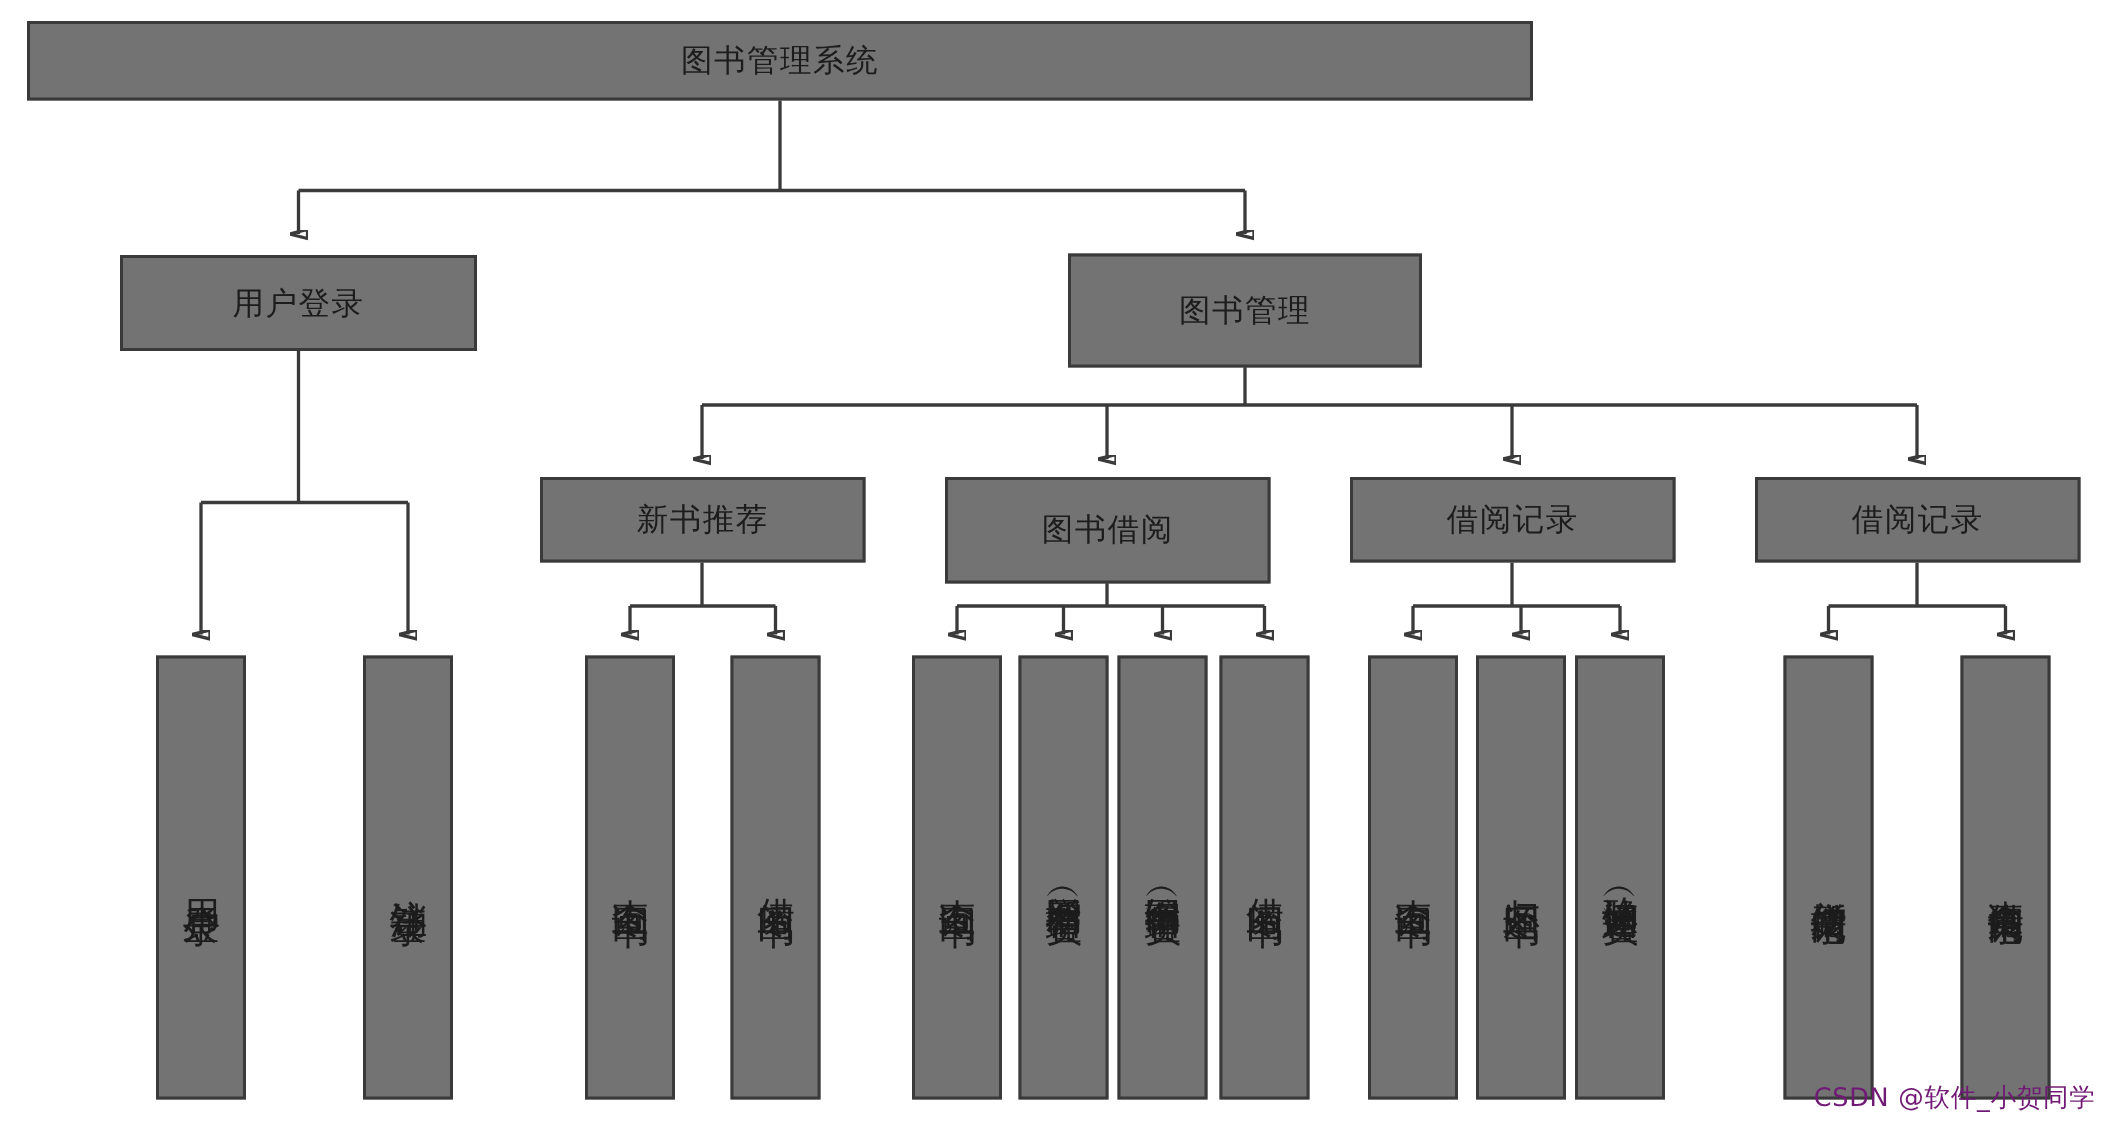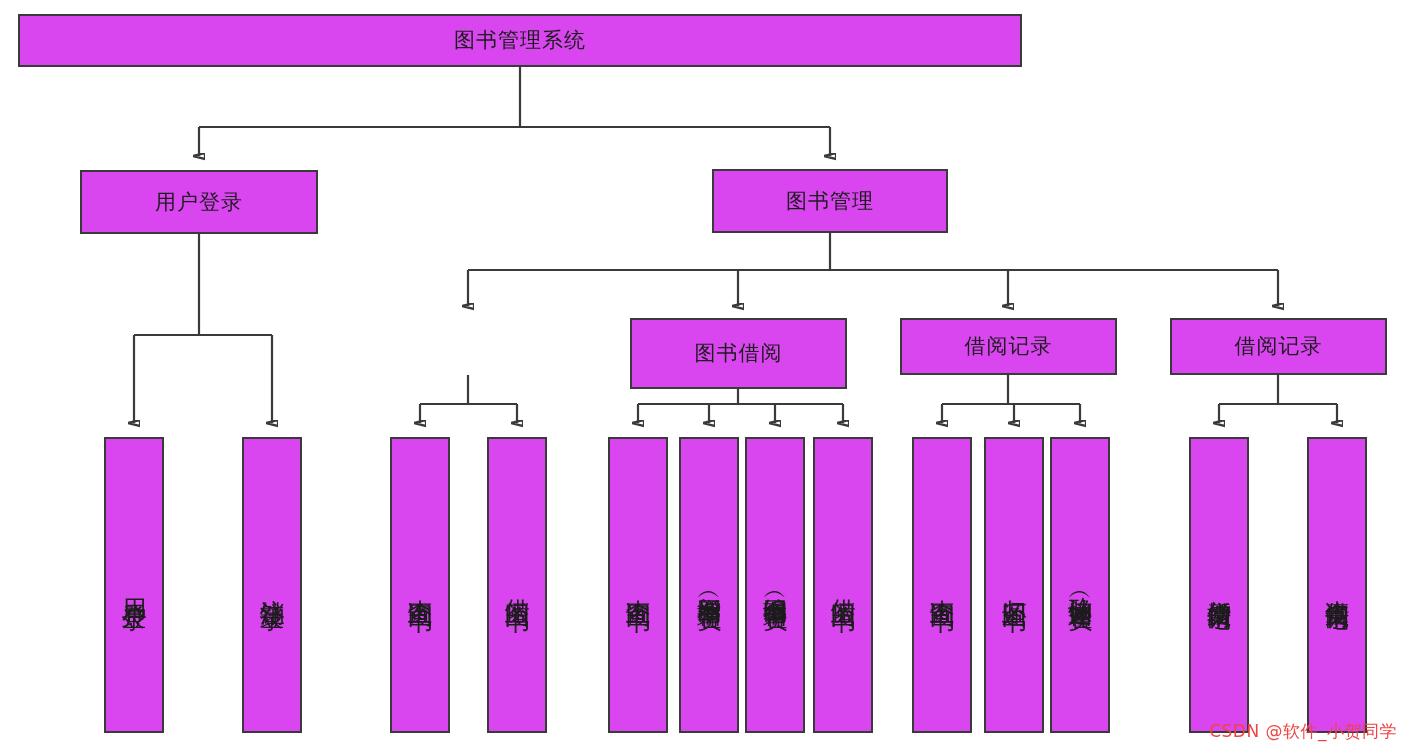--- a/index.html
+++ b/index.html
@@ -15,21 +15,21 @@
     position: relative;
     width: 1405px;
     height: 747px;
     background: #ffffff;
     overflow: hidden;
   }
   .node {
     position: absolute;
     box-sizing: border-box;
     border: 2.5px solid #3a3a3a;
-    background: #d946ef;
+    background: #737373;
     display: flex;
     align-items: center;
     justify-content: center;
     color: #1c1c1c;
   }
   .node.horiz .label {
     font-size: 21px;
     line-height: 1.15;
     letter-spacing: 1px;
     white-space: nowrap;
@@ -62,21 +62,21 @@
   svg#wires line, svg#wires path {
     stroke: #3a3a3a;
     stroke-width: 2.2;
     fill: none;
   }
   .watermark {
     position: absolute;
     right: 8px;
     bottom: 4px;
     font-size: 17px;
-    color: #ef4444;
+    color: #701a75;
     letter-spacing: 0.5px;
     white-space: nowrap;
     font-family: "DejaVu Sans", "Liberation Sans", sans-serif;
   }
 </style>
 </head>
 <body>
 
 <div id="canvas">
 
@@ -128,24 +128,27 @@
     <line x1="1337" y1="404" x2="1337" y2="423" marker-end="url(#arrow)"></line>
   </svg>
 
   <div class="node horiz" style="left:18px; top:14px; width:1004px; height:53px;">
     <span class="label">图书管理系统</span>
   </div>
 
   <div class="node horiz" style="left:80px; top:170px; width:238px; height:64px;">
     <span class="label">用户登录</span>
   </div>
-  <div class="node horiz" style="left:712px; top:169px; width:236px; height:64px;align-items:center;">
+  <div class="node horiz" style="left:712px; top:169px; width:236px; height:76px;align-items:center;">
     <span class="label">图书管理</span>
   </div>
 
+  <div class="node horiz" style="left:360px; top:318px; width:217px; height:57px;">
+    <span class="label">新书推荐</span>
+  </div>
   <div class="node horiz" style="left:630px; top:318px; width:217px; height:71px;">
     <span class="label">图书借阅</span>
   </div>
   <div class="node horiz" style="left:900px; top:318px; width:217px; height:57px;">
     <span class="label">借阅记录</span>
   </div>
   <div class="node horiz" style="left:1170px; top:318px; width:217px; height:57px;font-family:Liberation Serif, serif;">
     <span class="label">借阅记录</span>
   </div>
 

